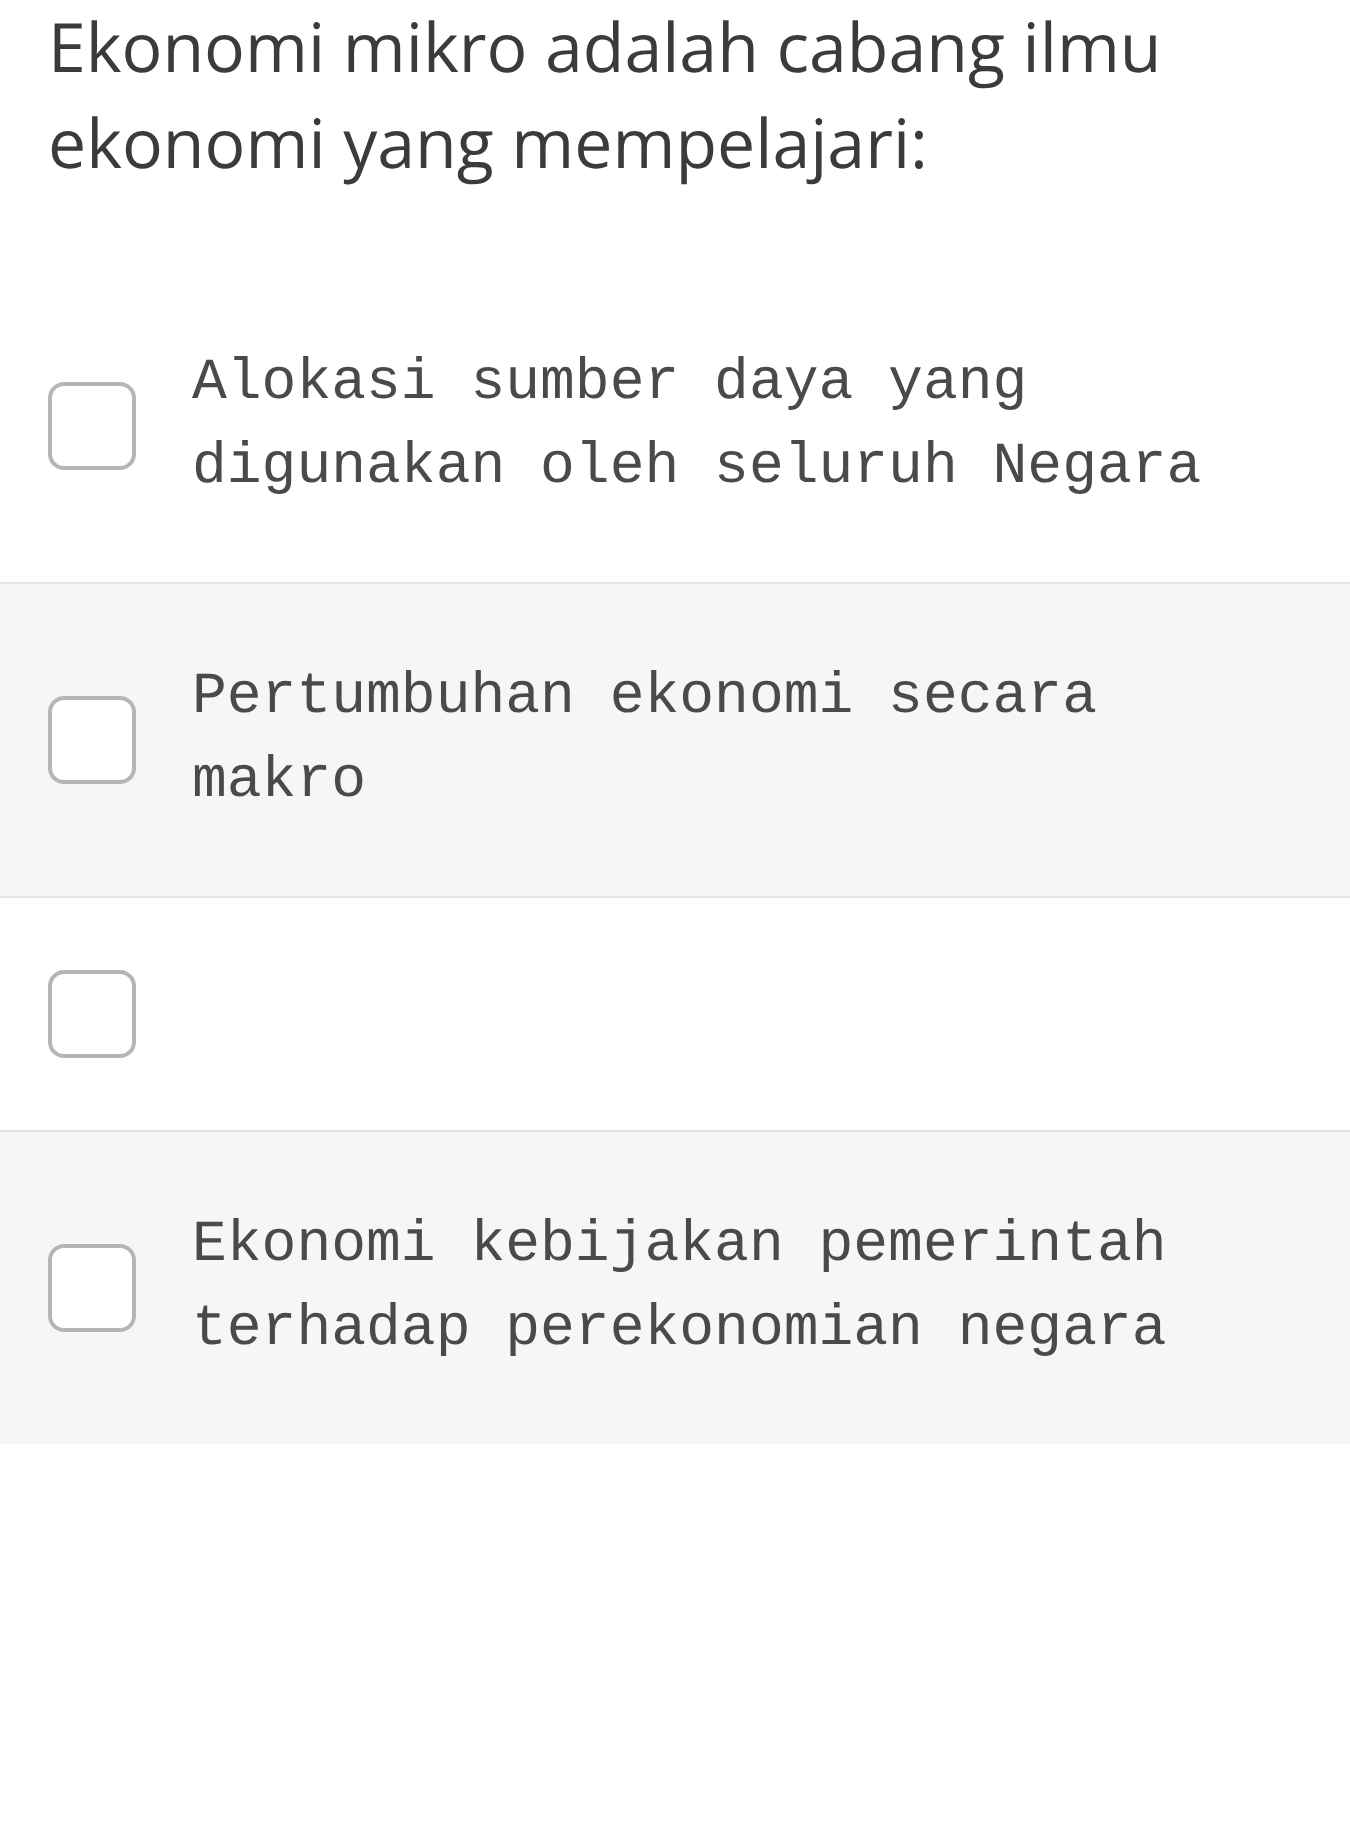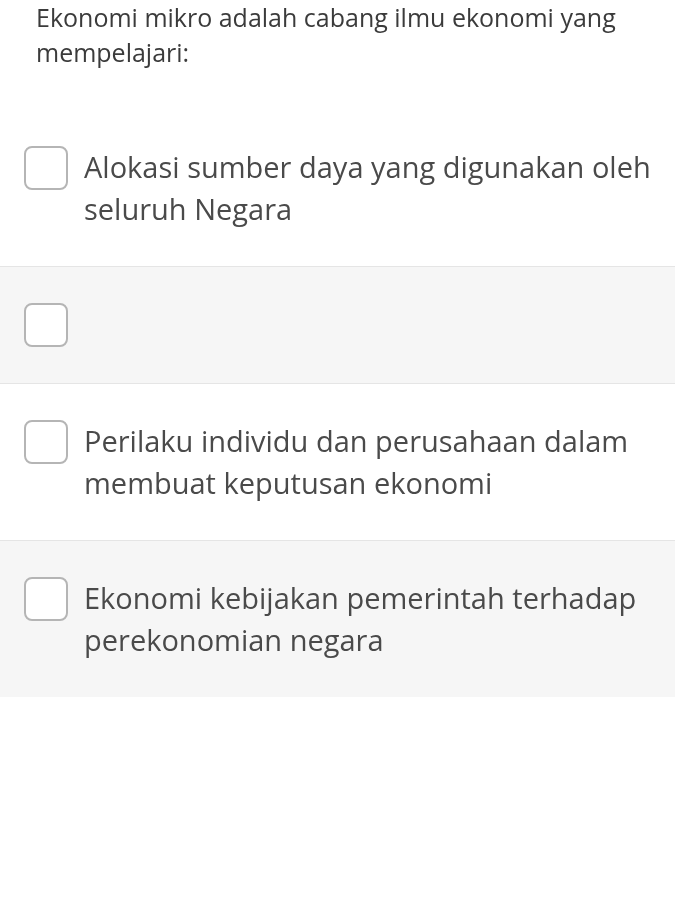--- a/index.html
+++ b/index.html
@@ -7,34 +7,36 @@
       margin: 0;
       padding: 0;
     }
     body {
       font-family: -apple-system, BlinkMacSystemFont, "Segoe UI", "Open Sans", Helvetica, Arial, sans-serif;
       background: #fff;
       width: 675px;
       color: #3b3b3b;
     }
     .question {
-      padding: 0 24px 40px 36px;
-      font-size: 25px;
+      padding: 0 24px 40px 24px;
+      font-size: 34px;
       line-height: 1.4;
       color: #3b3b3b;
     }
     .options {
       display: flex;
       flex-direction: column;
     }
     .option {
       display: flex;
+      align-items: center;
       padding: 36px 24px;
       border-bottom: 1px solid #e5e5e5;
-      gap: 16px;
+      gap: 28px;
+      font-family: Liberation Mono, monospace;
     }
     .option:nth-child(even) {
       background: #f6f6f6;
     }
     .option:nth-child(odd) {
       background: #fff;
     }
     .options .option:last-child {
       border-bottom: none;
     }
@@ -60,22 +62,22 @@
 
 <div class="question">Ekonomi mikro adalah cabang ilmu ekonomi yang mempelajari:</div>
 
 <div class="options">
   <div class="option">
     <div class="checkbox"></div>
     <div class="option-label">Alokasi sumber daya yang digunakan oleh seluruh Negara</div>
   </div>
   <div class="option">
     <div class="checkbox"></div>
+    <div class="option-label">Pertumbuhan ekonomi secara makro</div>
   </div>
   <div class="option">
     <div class="checkbox"></div>
-    <div class="option-label">Perilaku individu dan perusahaan dalam membuat keputusan ekonomi</div>
   </div>
   <div class="option">
     <div class="checkbox"></div>
     <div class="option-label">Ekonomi kebijakan pemerintah terhadap perekonomian negara</div>
   </div>
 </div>
 
 </body></html>

